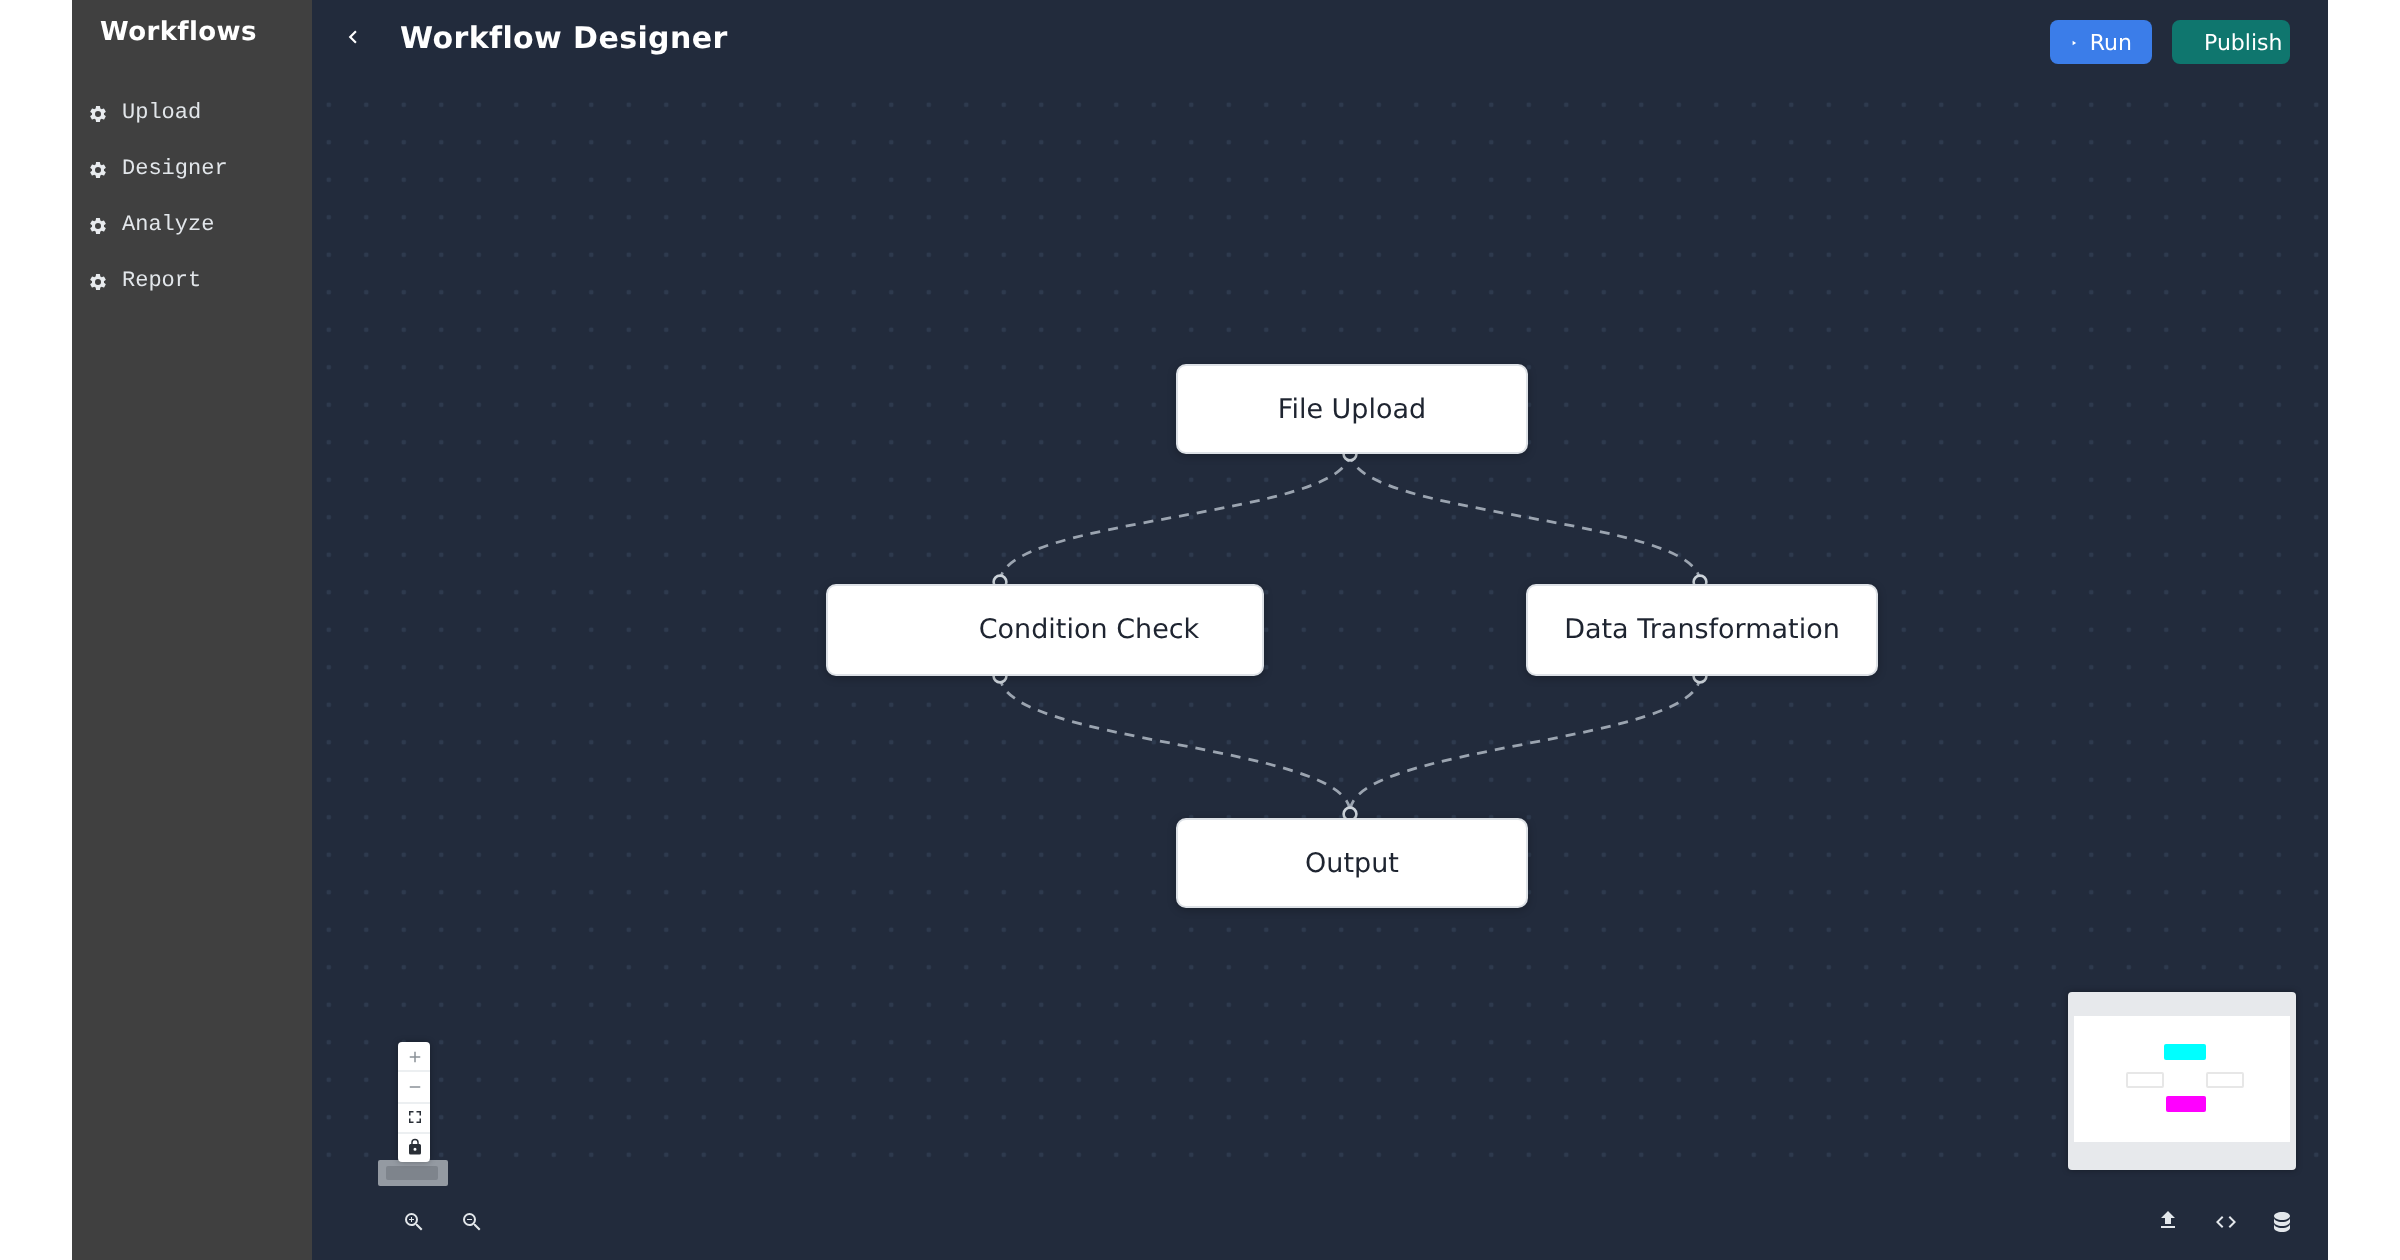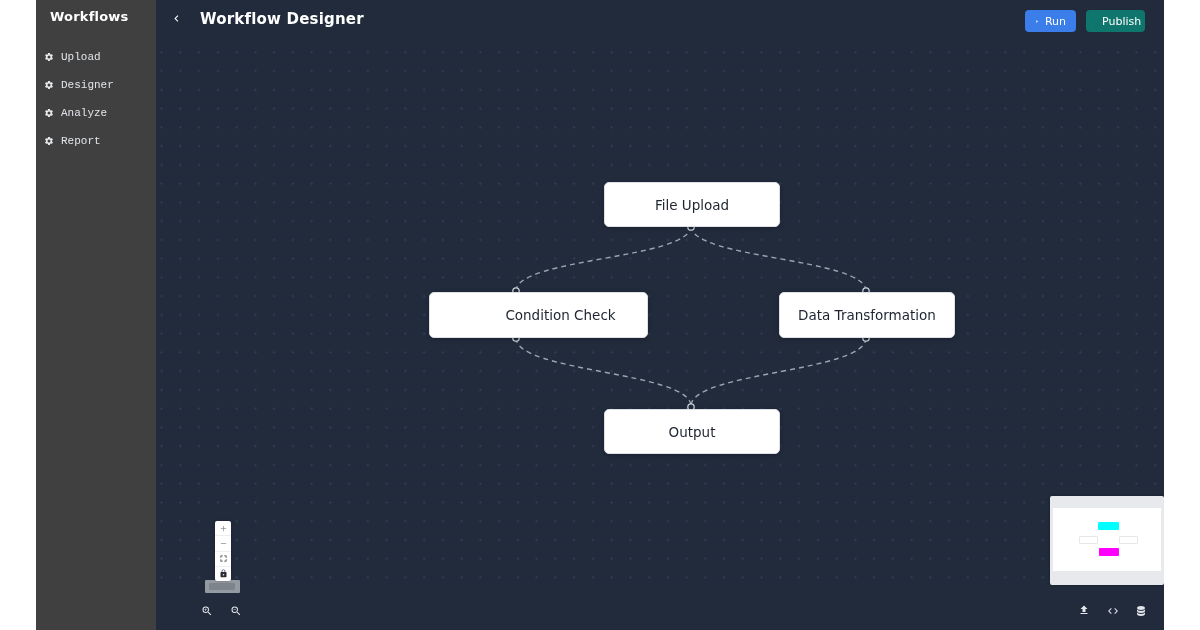--- a/index.html
+++ b/index.html
@@ -9,21 +9,21 @@
     -webkit-font-smoothing:antialiased;overflow:hidden;
   }
   .app{
     position:absolute;left:36px;top:0;width:1128px;height:630px;
     background:#222b3c;overflow:hidden;
   }
   
   .canvas{
     position:absolute;inset:0;
     background-image:radial-gradient(circle,#2e3a4e 1.1px,transparent 1.3px);
-    background-size:18.75px 18.75px;background-position:6.5px 5.5px;margin-left:16px;
+    background-size:18.75px 18.75px;background-position:6.5px 5.5px;
   }
   
   .header-bar{position:absolute;left:0;top:0;width:1128px;height:40px;background:#222b3c;z-index:5;}
   .sidebar{position:absolute;left:0;top:0;width:120px;height:630px;background:#404040;z-index:6;}
   .footer-bar{position:absolute;left:0;top:593px;width:1128px;height:37px;background:#222b3c;z-index:5;}
 
   .sidebar-title{position:absolute;left:14px;top:9px;color:#ffffff;font-size:13px;font-weight:bold;letter-spacing:.2px;}
   .side-item{position:absolute;left:8px;height:16px;display:flex;align-items:center;gap:7px;cursor:pointer;font-family:Liberation Mono, monospace;}
   .side-item .ic{width:10px;height:10px;fill:#e8ebee;}
   .side-item span{color:#e2e6ea;font-size:11px;line-height:16px;}

